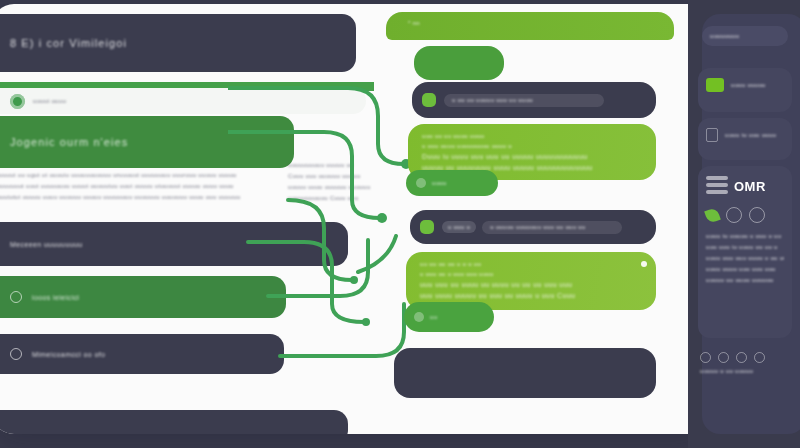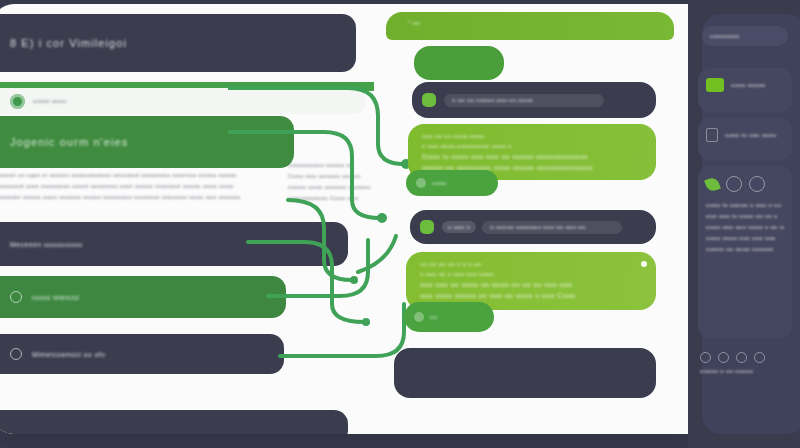--- a/index.html
+++ b/index.html
@@ -386,20 +386,28 @@
     </div>
 
     <div class="sb-card sb-card-b">
       <div class="sb-rowflex">
         <span class="sb-doc"></span>
         <span class="btxt tiny">uuuu iu uuu  uuuu</span>
       </div>
     </div>
 
     <div class="sb-card sb-card-c">
+      <div class="brand-row">
+        <span class="brand-bars">
+          <i></i>
+            <i></i>
+            <i></i>
+        </span>
+        <span class="brand-word">OMR</span>
+      </div>
 
       <div class="icon-row">
         <span class="leaf"></span>
         <span class="circ"></span>
         <span class="circ"></span>
       </div>
 
       <div class="sb-textblock">
         <span class="btxt tiny">uuuu iu uuuuu u uuu u uu</span>
         <span class="btxt tiny">uuu uuu iu uuuu uu uu u</span>

